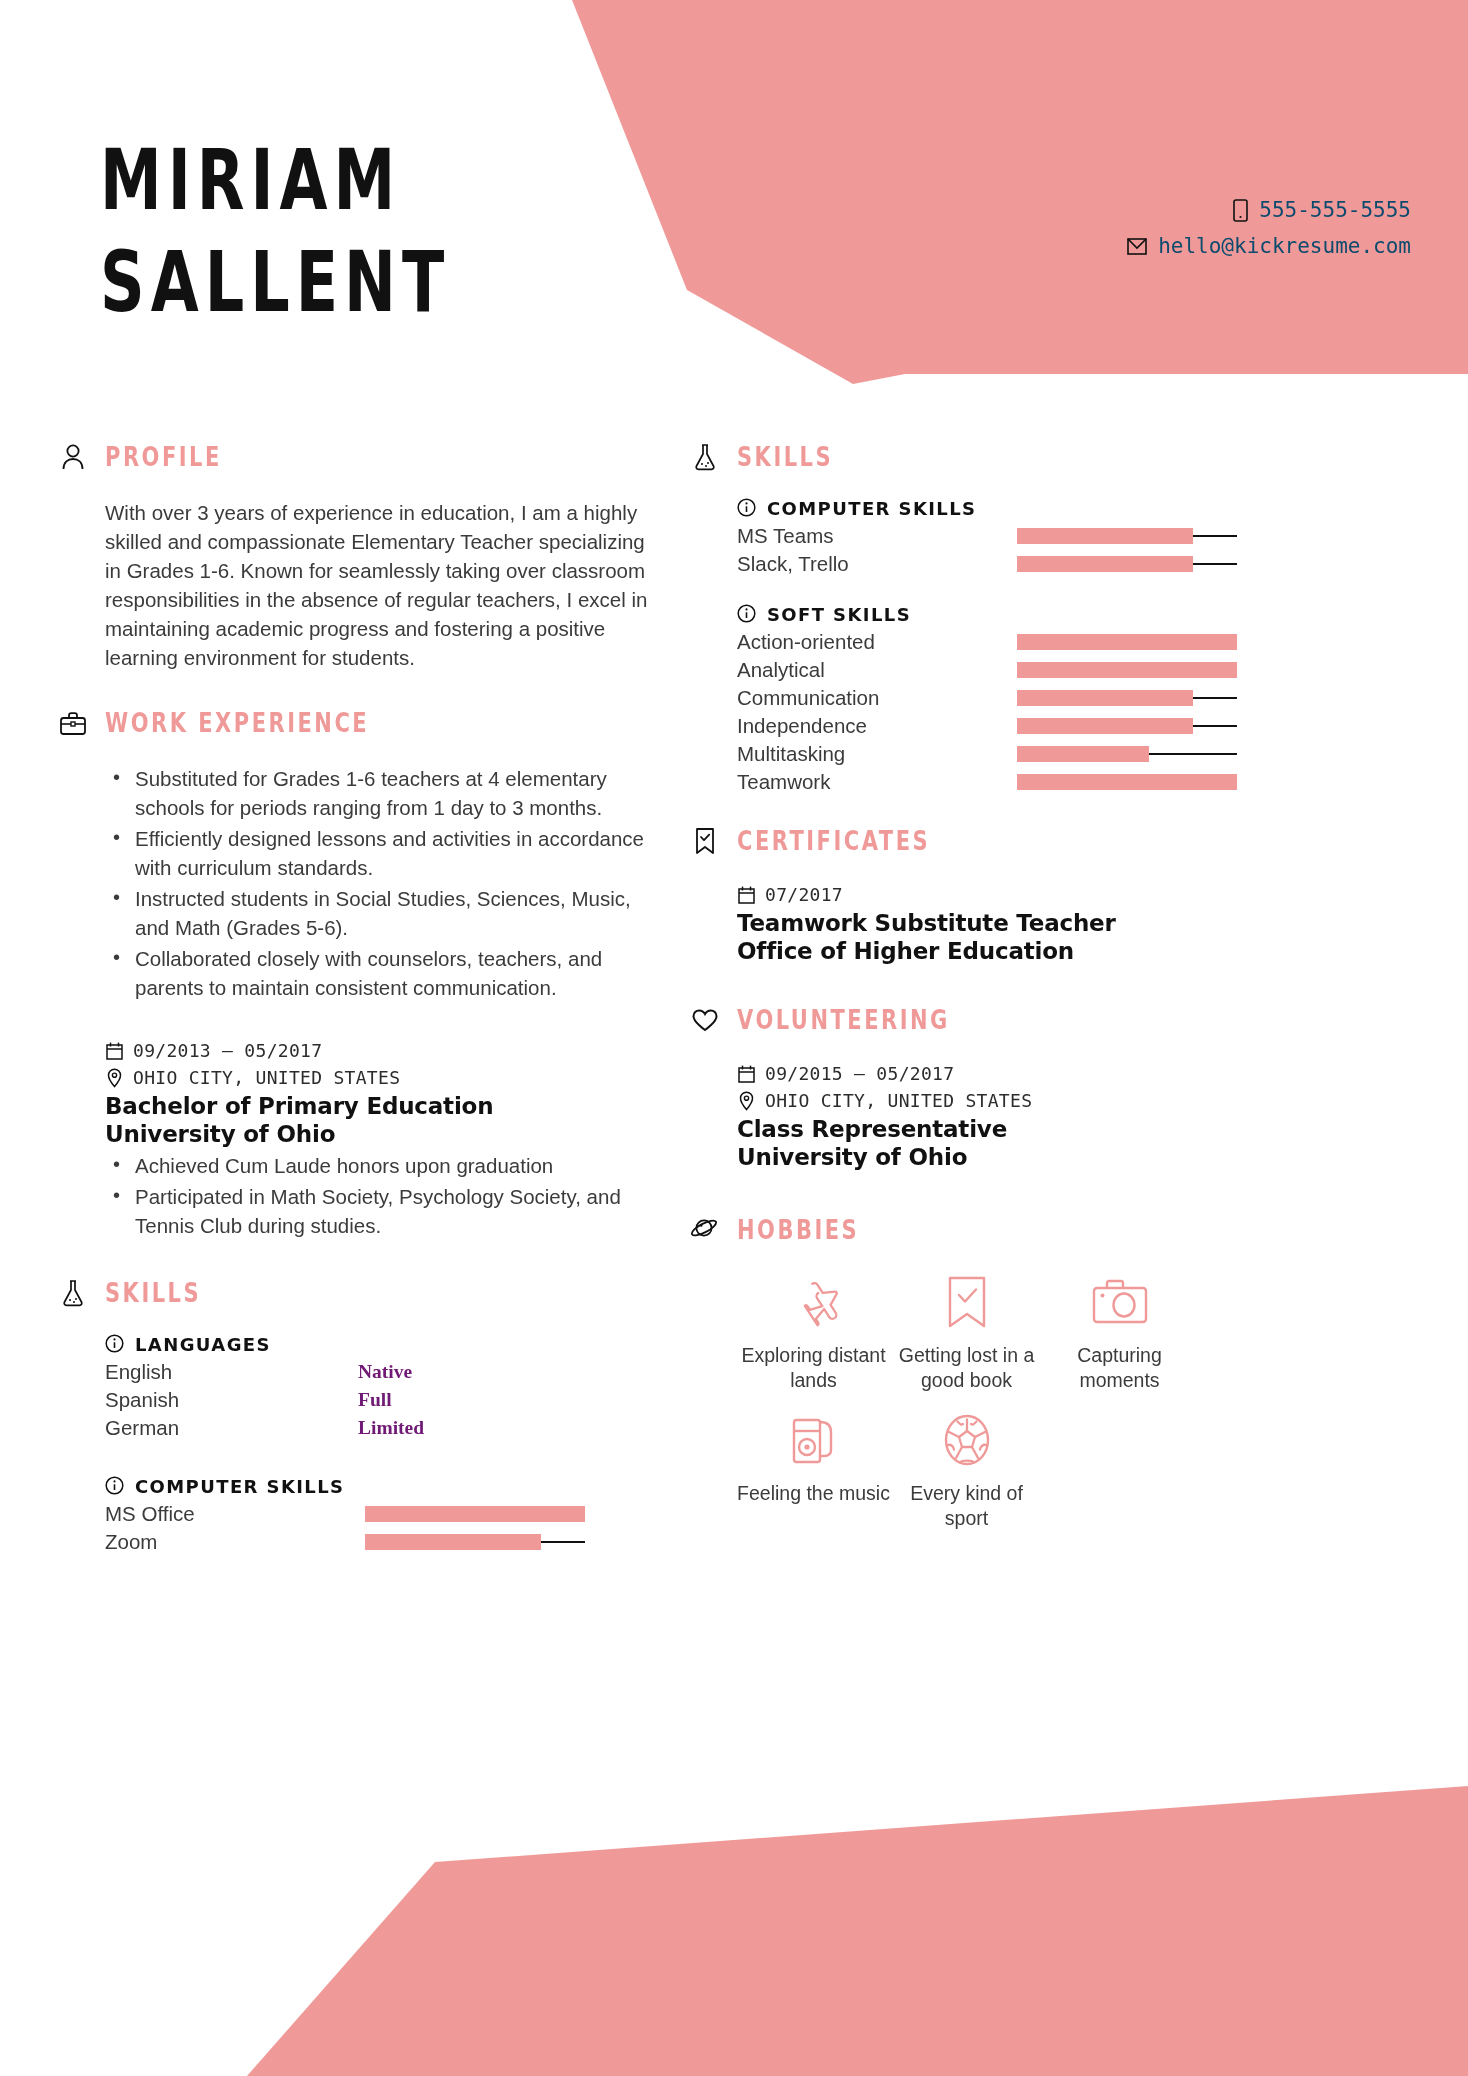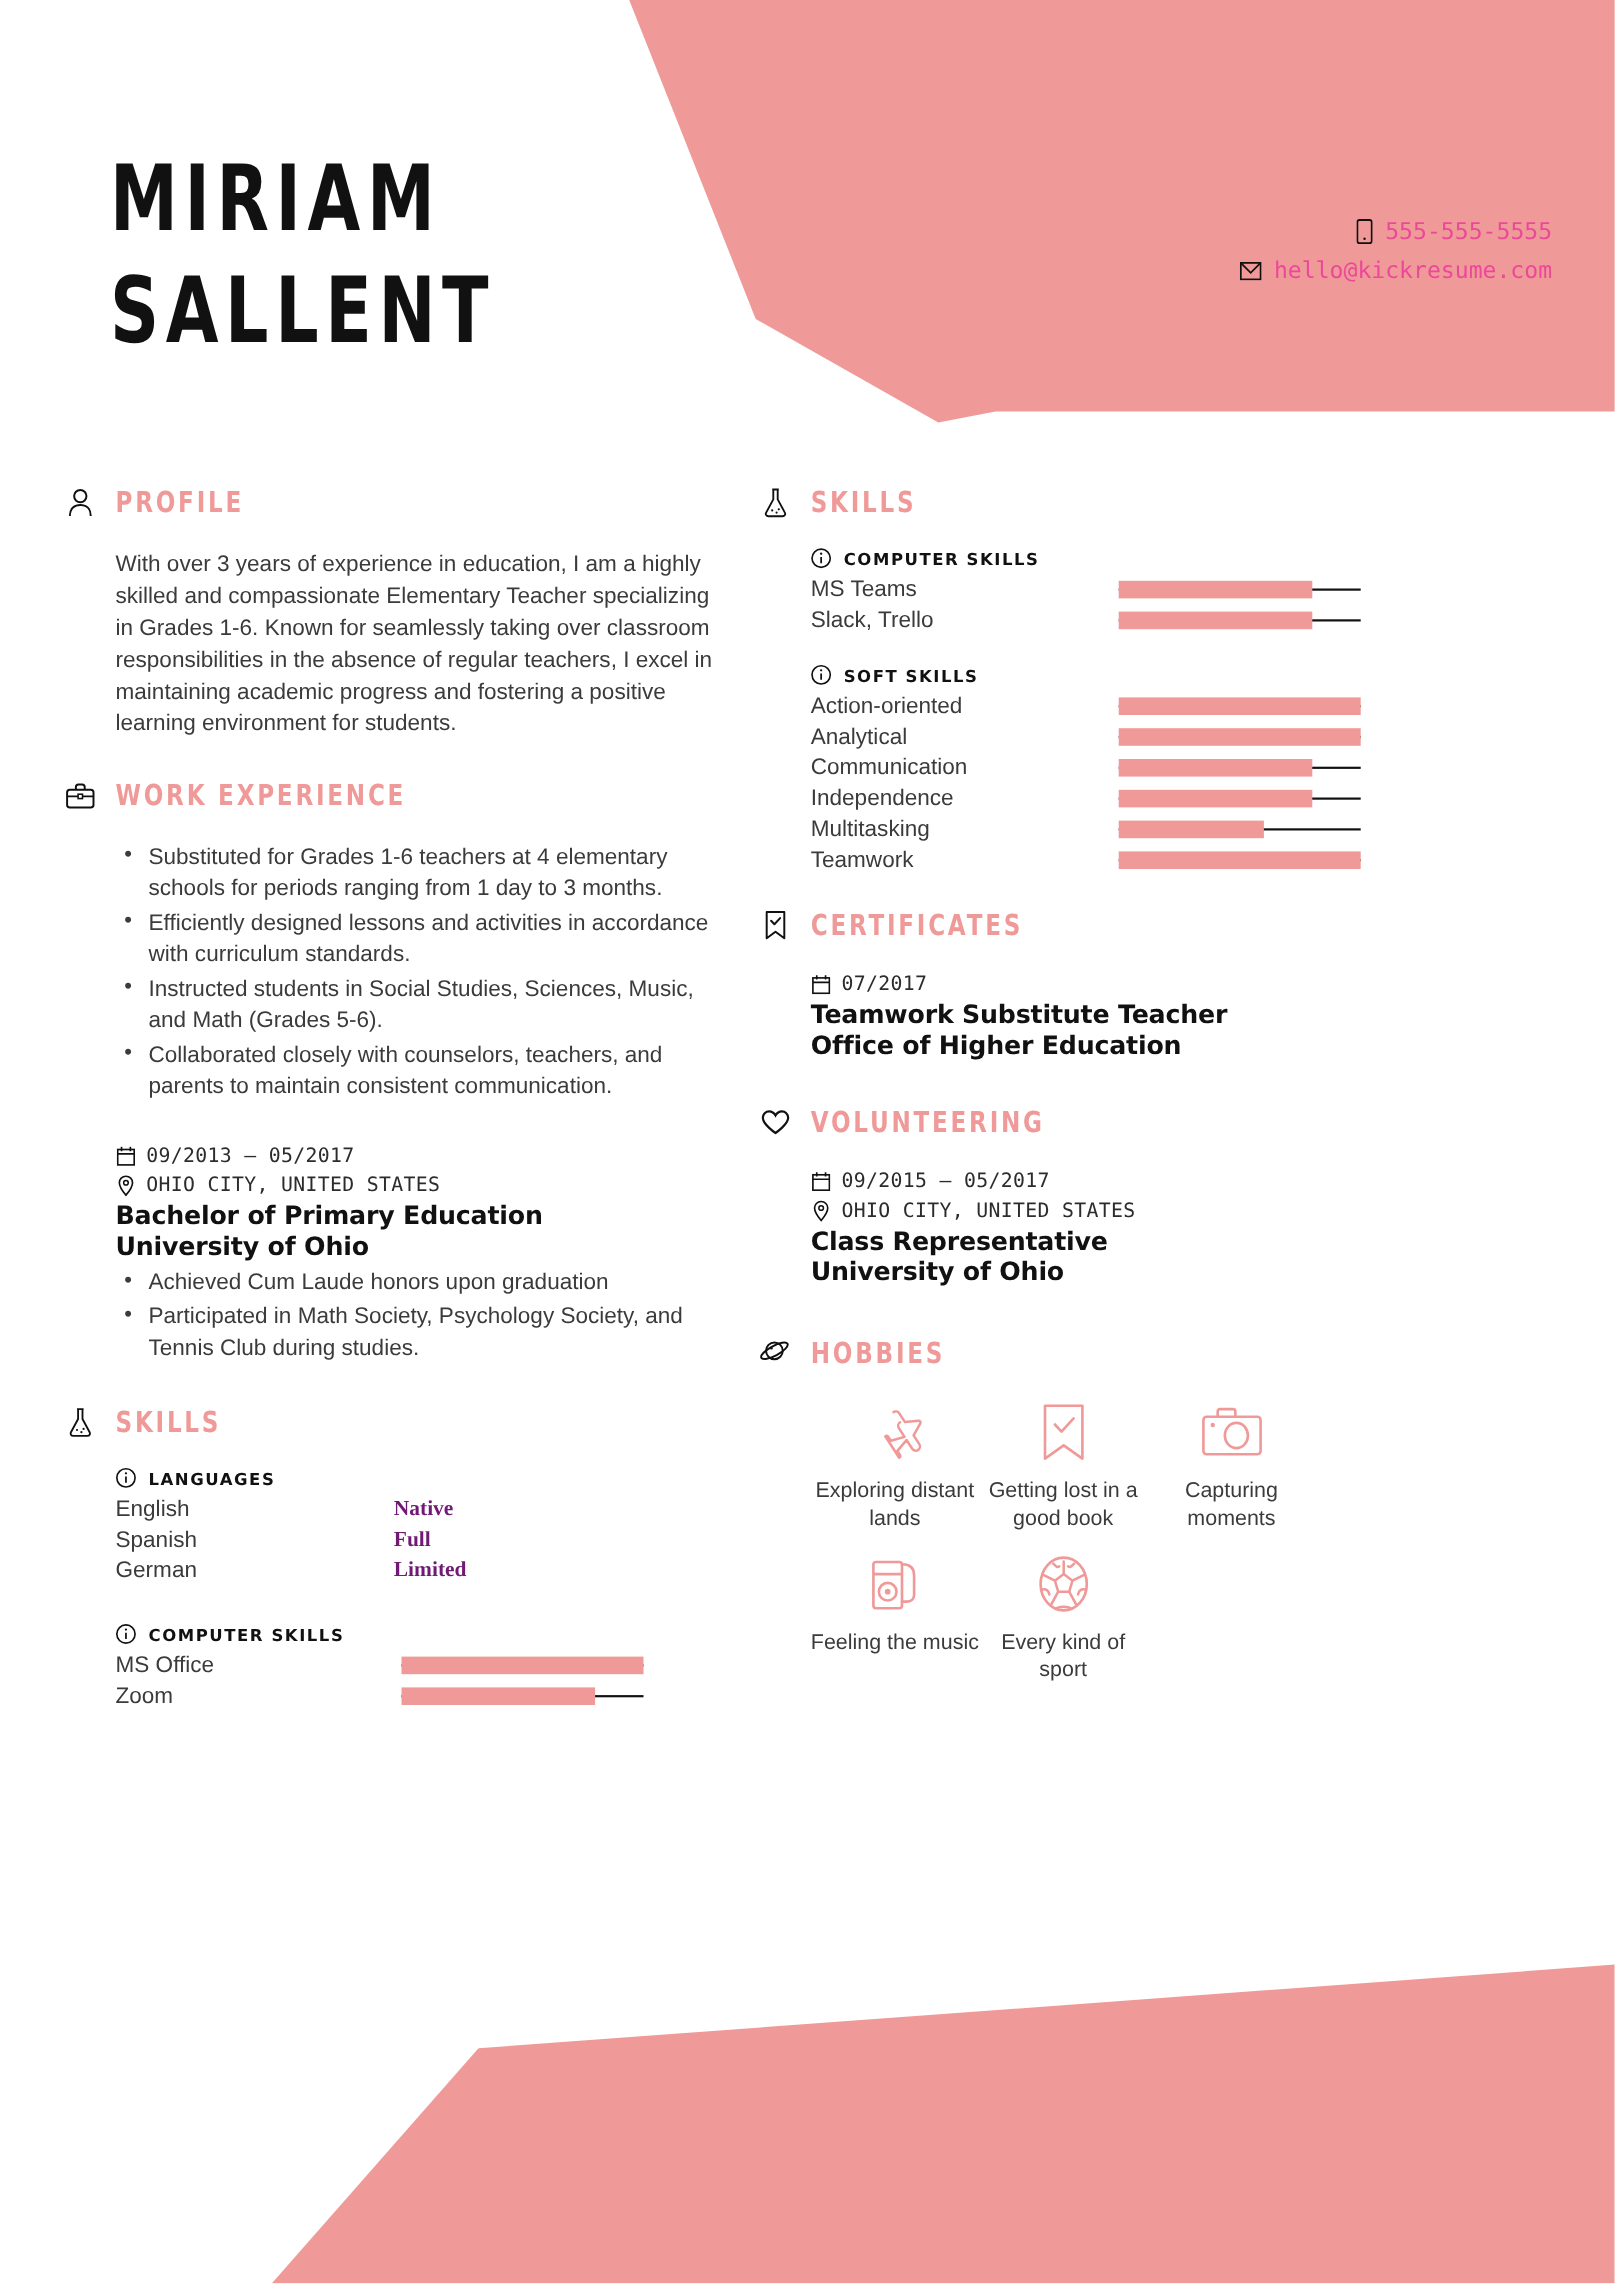--- a/index.html
+++ b/index.html
@@ -38,21 +38,21 @@
     transform:scaleY(1.34) scaleX(1.0);
     transform-origin:left top;
   }
   .name .nline{ display:block; }
 
   .contact{
     position:absolute; right:57px; top:192px;
     text-align:right;
     font-family:"DejaVu Sans Mono", monospace;
     font-size:21px;
-    color:#ec4899;
+    color:#0c4a6e;
     line-height:36px;
   }
   .contact-row{
     display:flex; align-items:center; justify-content:flex-end; gap:11px;
     white-space:nowrap;
   }
   .contact-row .ico{ display:inline-flex; align-items:center; }
 
   
   .columns{
@@ -121,21 +121,21 @@
   }
 
   
   .sub-head{
     display:flex; align-items:center; gap:9px;
     margin-bottom:3px;
   }
   .sub-head .iico{ width:21px; height:21px; display:inline-flex; }
   .sub-title{
     font-family:"DejaVu Sans", sans-serif;
-    font-weight:bold; font-size:15px; letter-spacing:1.4px;
+    font-weight:bold; font-size:18px; letter-spacing:1.4px;
     color:#111; text-transform:uppercase;
   }
   .skill-row{
     display:flex; align-items:center;
     font-size:20.5px; line-height:28px; color:#3b3b3b;gap:48px;
   }
   .skill-name{ flex:0 0 auto; }
   .skill-val{
     font-family:Liberation Serif, serif;
     font-weight:bold; color:#701a75; font-size:19.5px;

